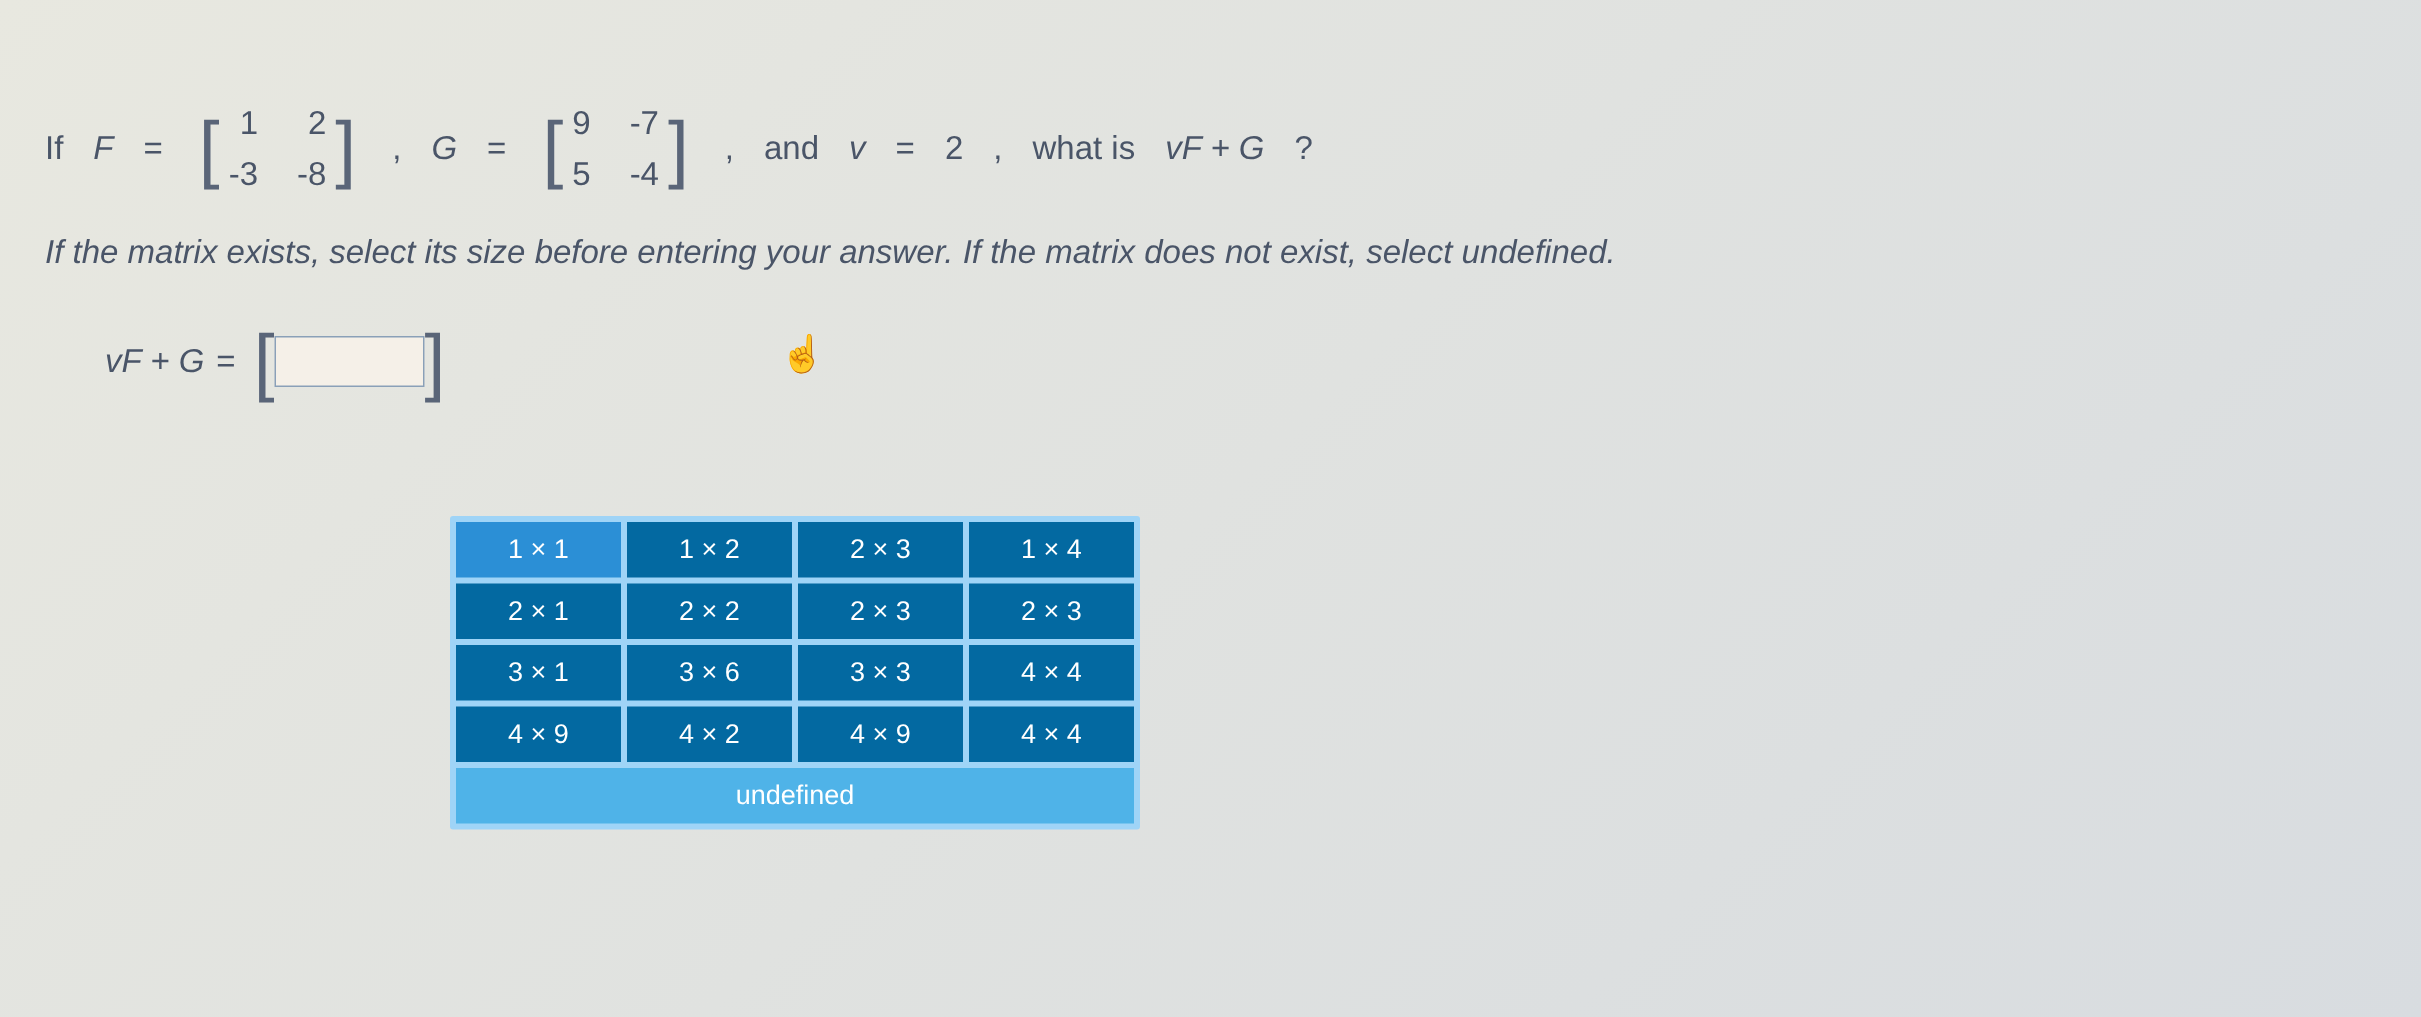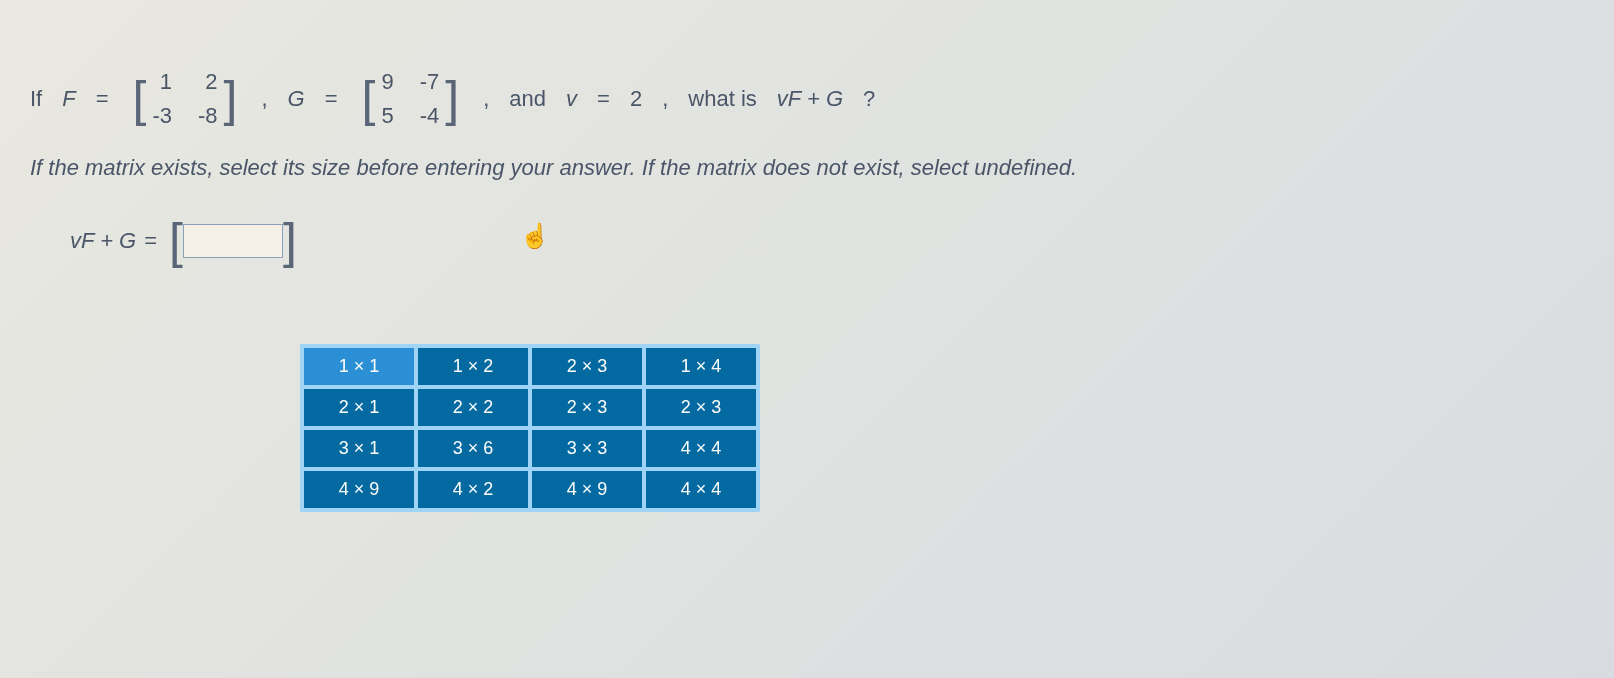--- a/index.html
+++ b/index.html
@@ -180,16 +180,17 @@
     <button class="size-btn">2 × 3</button>
     <button class="size-btn">3 × 1</button>
     <button class="size-btn">3 × 6</button>
     <button class="size-btn">3 × 3</button>
     <button class="size-btn">4 × 4</button>
     <button class="size-btn">4 × 9</button>
     <button class="size-btn">4 × 2</button>
     <button class="size-btn">4 × 9</button>
     <button class="size-btn">4 × 4</button>
   </div>
+  <button class="undefined-btn">undefined</button>
 </div>
 
 
 
 
 </body></html>

